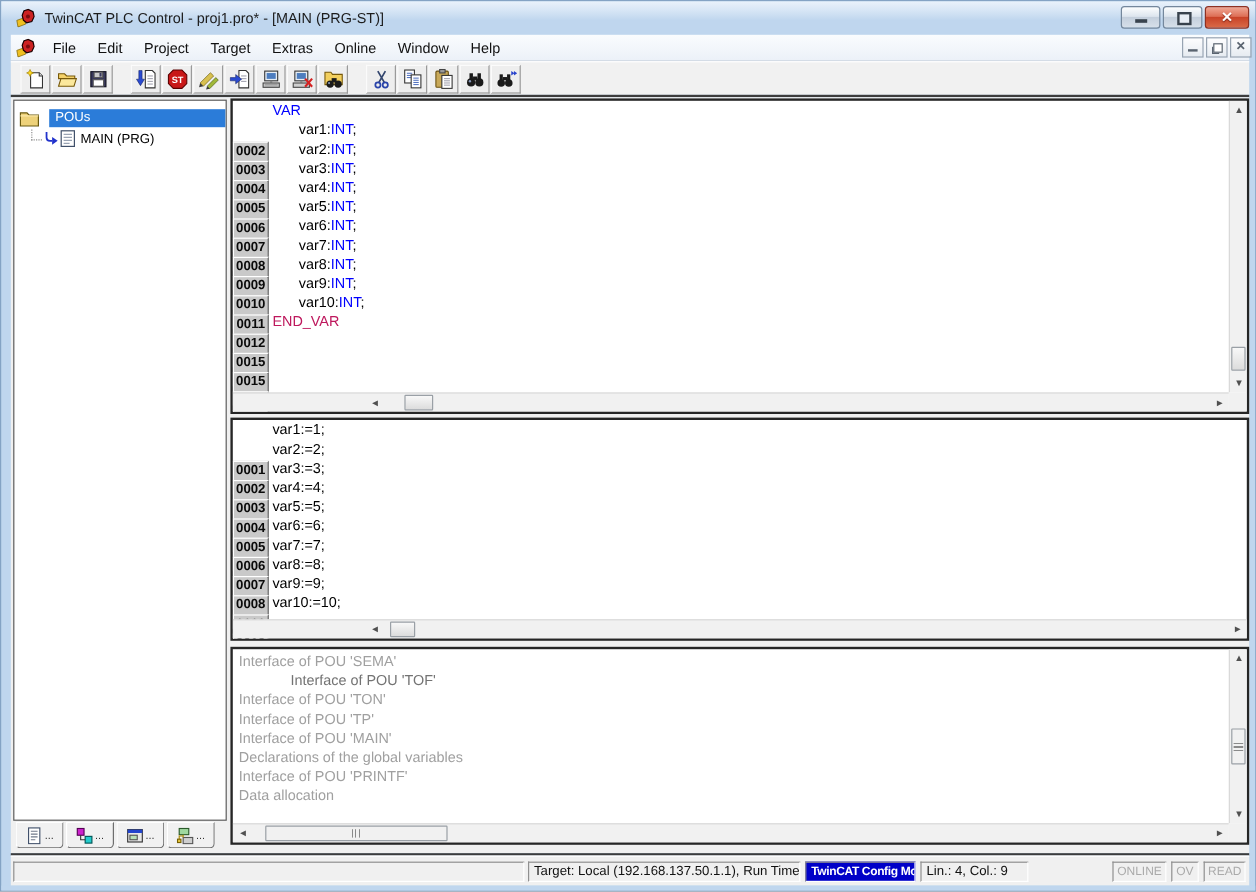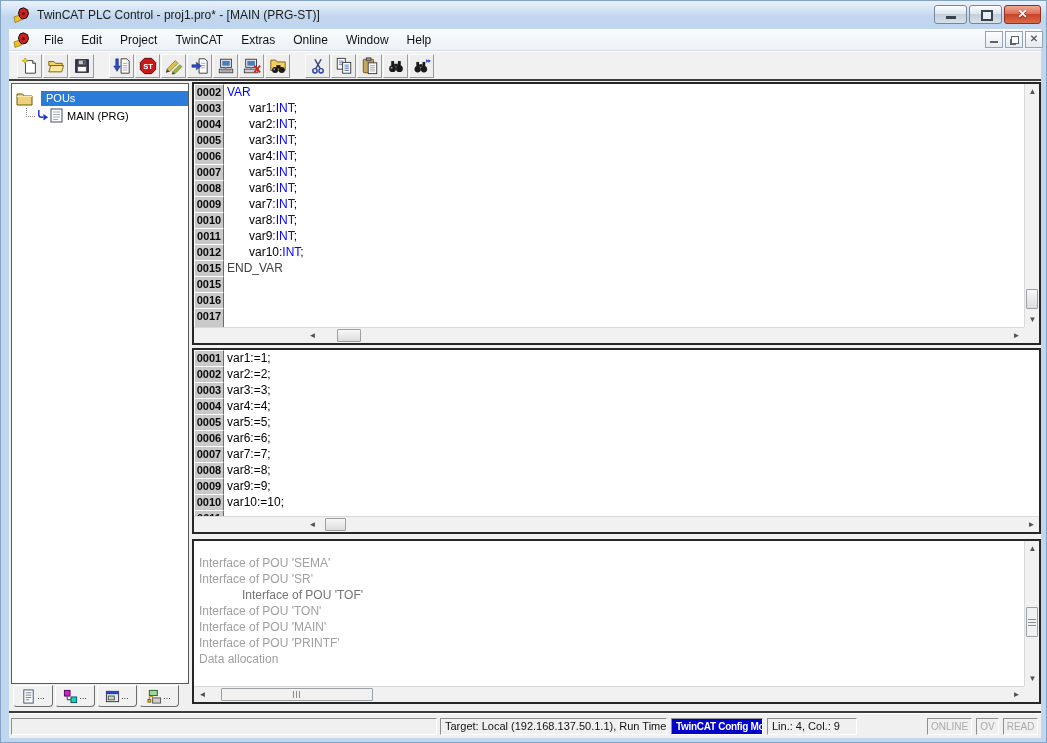--- a/index.html
+++ b/index.html
@@ -68,21 +68,21 @@
     display:flex; align-items:center; justify-content:center; font-size:9px; color:#333; }
   .org-tab svg { width:15px; height:15px; margin-right:1px; }
   
   .pane { position:absolute; left:183px; width:849px; background:#fff; border:2px solid #262626; overflow:hidden; }
   #decl-editor { top:1px; height:263px; }
   #impl-editor { top:267px; height:186px; }
   #msg-panel   { top:458px; height:165px; }
   .ed-row { display:flex; height:16px; }
   .gut-cell { flex:none; width:30px; height:28px; background:#c9c9c9; color:#0a0a0a;
     border:1px solid; border-color:#ffffff #6a6a6a #6a6a6a #ffffff;
-    font-size:11px; font-weight:bold; text-align:center; line-height:14px; }
+    font-size:11px; font-weight:bold; text-align:center; line-height:14px;margin-top:34px; }
   .code-text { font-size:12px; line-height:16px; padding-left:3px; white-space:pre; color:#000; }
   .code-text.ind1 { padding-left:25px; }
   .msg-line { font-size:12px; line-height:16px; padding-left:5px; white-space:nowrap; }
   #msg-lines { padding-top:2px; }
   
   .sb { position:absolute; background:#f1f1f1; }
   .sb-v { width:15px; border-left:1px solid #d9d9d9; }
   .sb-h { height:16px; border-top:1px solid #d9d9d9; }
   .sb-ar { position:absolute; width:13px; height:13px; color:#505050; font-size:8px; line-height:13px; text-align:center; }
   .sb-thumb { position:absolute; background:linear-gradient(#f8f8f8,#dcdcdc); border:1px solid #9aa0a6; border-radius:1px; }
@@ -250,21 +250,21 @@
   </div>
 
   <div id="menubar">
     <svg id="menu-icon">
         <use href="#i-app-logo"></use>
       </svg>
     <div id="menu-items">
         <div class="menu-item">File</div>
         <div class="menu-item">Edit</div>
         <div class="menu-item">Project</div>
-        <div class="menu-item">TwinCAT</div>
+        <div class="menu-item">Target</div>
         <div class="menu-item">Extras</div>
         <div class="menu-item">Online</div>
         <div class="menu-item">Window</div>
         <div class="menu-item">Help</div>
       </div>
     <div id="mdi-min" class="mdi-btn"></div>
     <div id="mdi-restore" class="mdi-btn"></div>
     <div id="mdi-close" class="mdi-btn"></div>
   </div>
 
@@ -441,21 +441,21 @@
           <div class="ed-row">
             <span class="gut-cell">0011</span>
             <span class="code-text ind1"><span>var9:</span><span class="kw" style="color: rgb(0, 0, 255);">INT</span><span>;</span></span>
           </div>
           <div class="ed-row">
             <span class="gut-cell">0012</span>
             <span class="code-text ind1"><span>var10:</span><span class="kw" style="color: rgb(0, 0, 255);">INT</span><span>;</span></span>
           </div>
           <div class="ed-row">
             <span class="gut-cell">0015</span>
-            <span class="code-text"><span class="kw" style="color: #404040;">END_VAR</span></span>
+            <span class="code-text"><span class="kw" style="color: #be185d;">END_VAR</span></span>
           </div>
           <div class="ed-row">
             <span class="gut-cell">0015</span>
             <span class="code-text"></span>
           </div>
           <div class="ed-row">
             <span class="gut-cell">0016</span>
             <span class="code-text"></span>
           </div>
           <div class="ed-row">
@@ -525,25 +525,26 @@
         </div>
       <div class="sb sb-h" style="left:0;bottom:0;width:845px;">
         <span class="sb-ar" style="left:112px;top:1px;">◄</span>
         <span class="sb-thumb" style="left:131px;top:1px;width:21px;height:13px;"></span>
         <span class="sb-ar" style="right:1px;top:1px;">►</span>
       </div>
     </div>
 
     <div id="msg-panel" class="pane">
       <div id="msg-lines">
-          <div class="msg-line" style="color: rgb(160, 160, 160); margin-top: 12px;">Interface of POU 'SEMA'</div>
-          <div class="msg-line" style="color: rgb(160, 160, 160);">Interface of POU 'SR'</div>
+          <div class="msg-line" style="color: rgb(160, 160, 160);">Interface of POU 'SEMA'</div>
           <div class="msg-line" style="color: #737373; padding-left: 48px;">Interface of POU 'TOF'</div>
           <div class="msg-line" style="color: rgb(160, 160, 160);">Interface of POU 'TON'</div>
+          <div class="msg-line" style="color: rgb(160, 160, 160);">Interface of POU 'TP'</div>
           <div class="msg-line" style="color: rgb(160, 160, 160);">Interface of POU 'MAIN'</div>
+          <div class="msg-line" style="color: rgb(160, 160, 160);">Declarations of the global variables</div>
           <div class="msg-line" style="color: rgb(160, 160, 160);">Interface of POU 'PRINTF'</div>
           <div class="msg-line" style="color: rgb(160, 160, 160);">Data allocation</div>
         </div>
       <div class="sb sb-v" style="right:0;top:0;height:145px;">
         <span class="sb-ar" style="top:1px;left:1px;">▲</span>
         <span class="sb-thumb grip-v" style="left:1px;top:66px;width:12px;height:30px;"></span>
         <span class="sb-ar" style="bottom:1px;left:1px;">▼</span>
       </div>
       <div class="sb sb-h" style="left:0;bottom:0;width:830px;">
         <span class="sb-ar" style="left:2px;top:1px;">◄</span>

